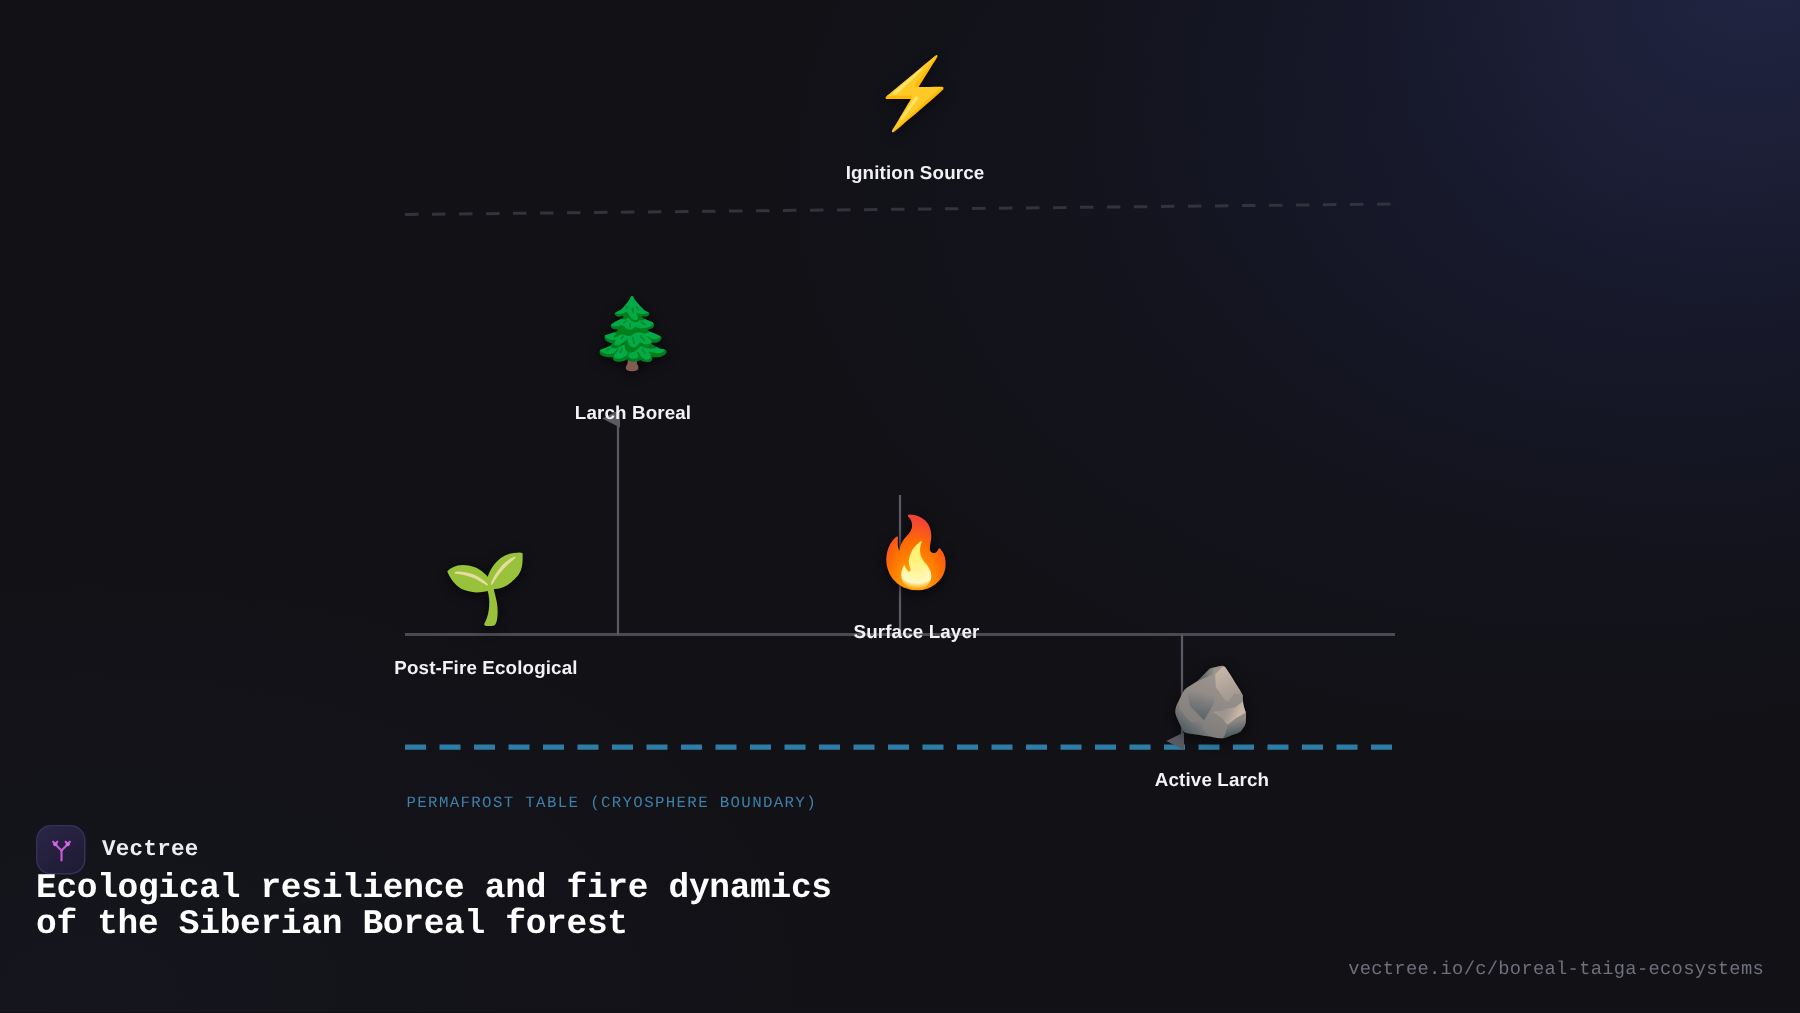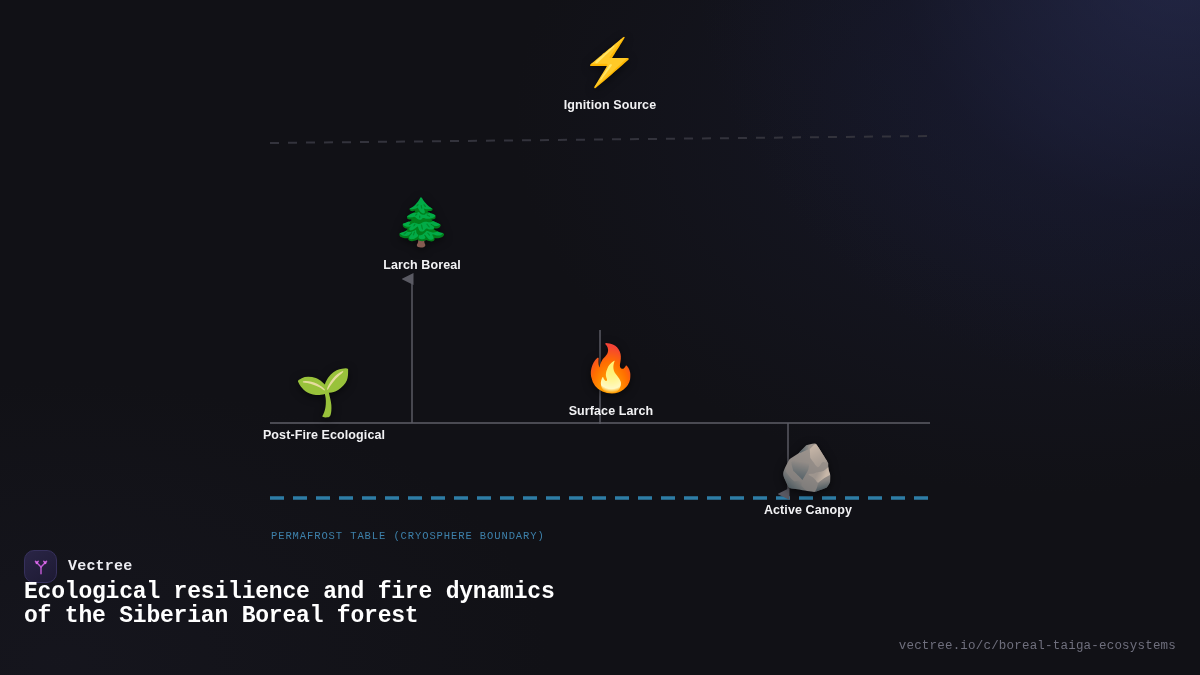--- a/index.html
+++ b/index.html
@@ -49,21 +49,21 @@
     margin-left:-120px;
   }
   .node .glyph {
     font-size:46px;
     line-height:1;
     height:52px;
     display:flex; align-items:center; justify-content:center;
     filter:drop-shadow(0 2px 4px rgba(0,0,0,0.55));
   }
   .node .node-label {
-    margin-top:10px;
+    margin-top:20px;
     font-size:12.5px;
     font-weight:bold;
     color:#f2f2f4;
     white-space:nowrap;
     letter-spacing:0.1px;
   }
 
   .strata-label {
     position:absolute;
     font-family:"Liberation Mono", monospace;
@@ -167,26 +167,26 @@
       <div class="node-label">Larch Boreal</div>
     </div>
 
     <div class="node" style="left:324px; top:366px;">
       <div class="glyph">🌱</div>
       <div class="node-label">Post-Fire Ecological</div>
     </div>
 
     <div class="node" style="left:611px; top:342px;">
       <div class="glyph">🔥</div>
-      <div class="node-label">Surface Larch</div>
+      <div class="node-label">Surface Layer</div>
     </div>
 
     <div class="node" style="left:808px; top:441px;">
       <div class="glyph">🪨</div>
-      <div class="node-label">Active Canopy</div>
+      <div class="node-label">Active Larch</div>
     </div>
 
     <div class="strata-label" style="left:271px; top:530px;">PERMAFROST TABLE (CRYOSPHERE BOUNDARY)</div>
   </div>
 
   <div id="footer">
 
     <div id="brand">
       <div id="brand-mark">
         <svg width="20" height="20" viewBox="0 0 24 24" aria-hidden="true">

